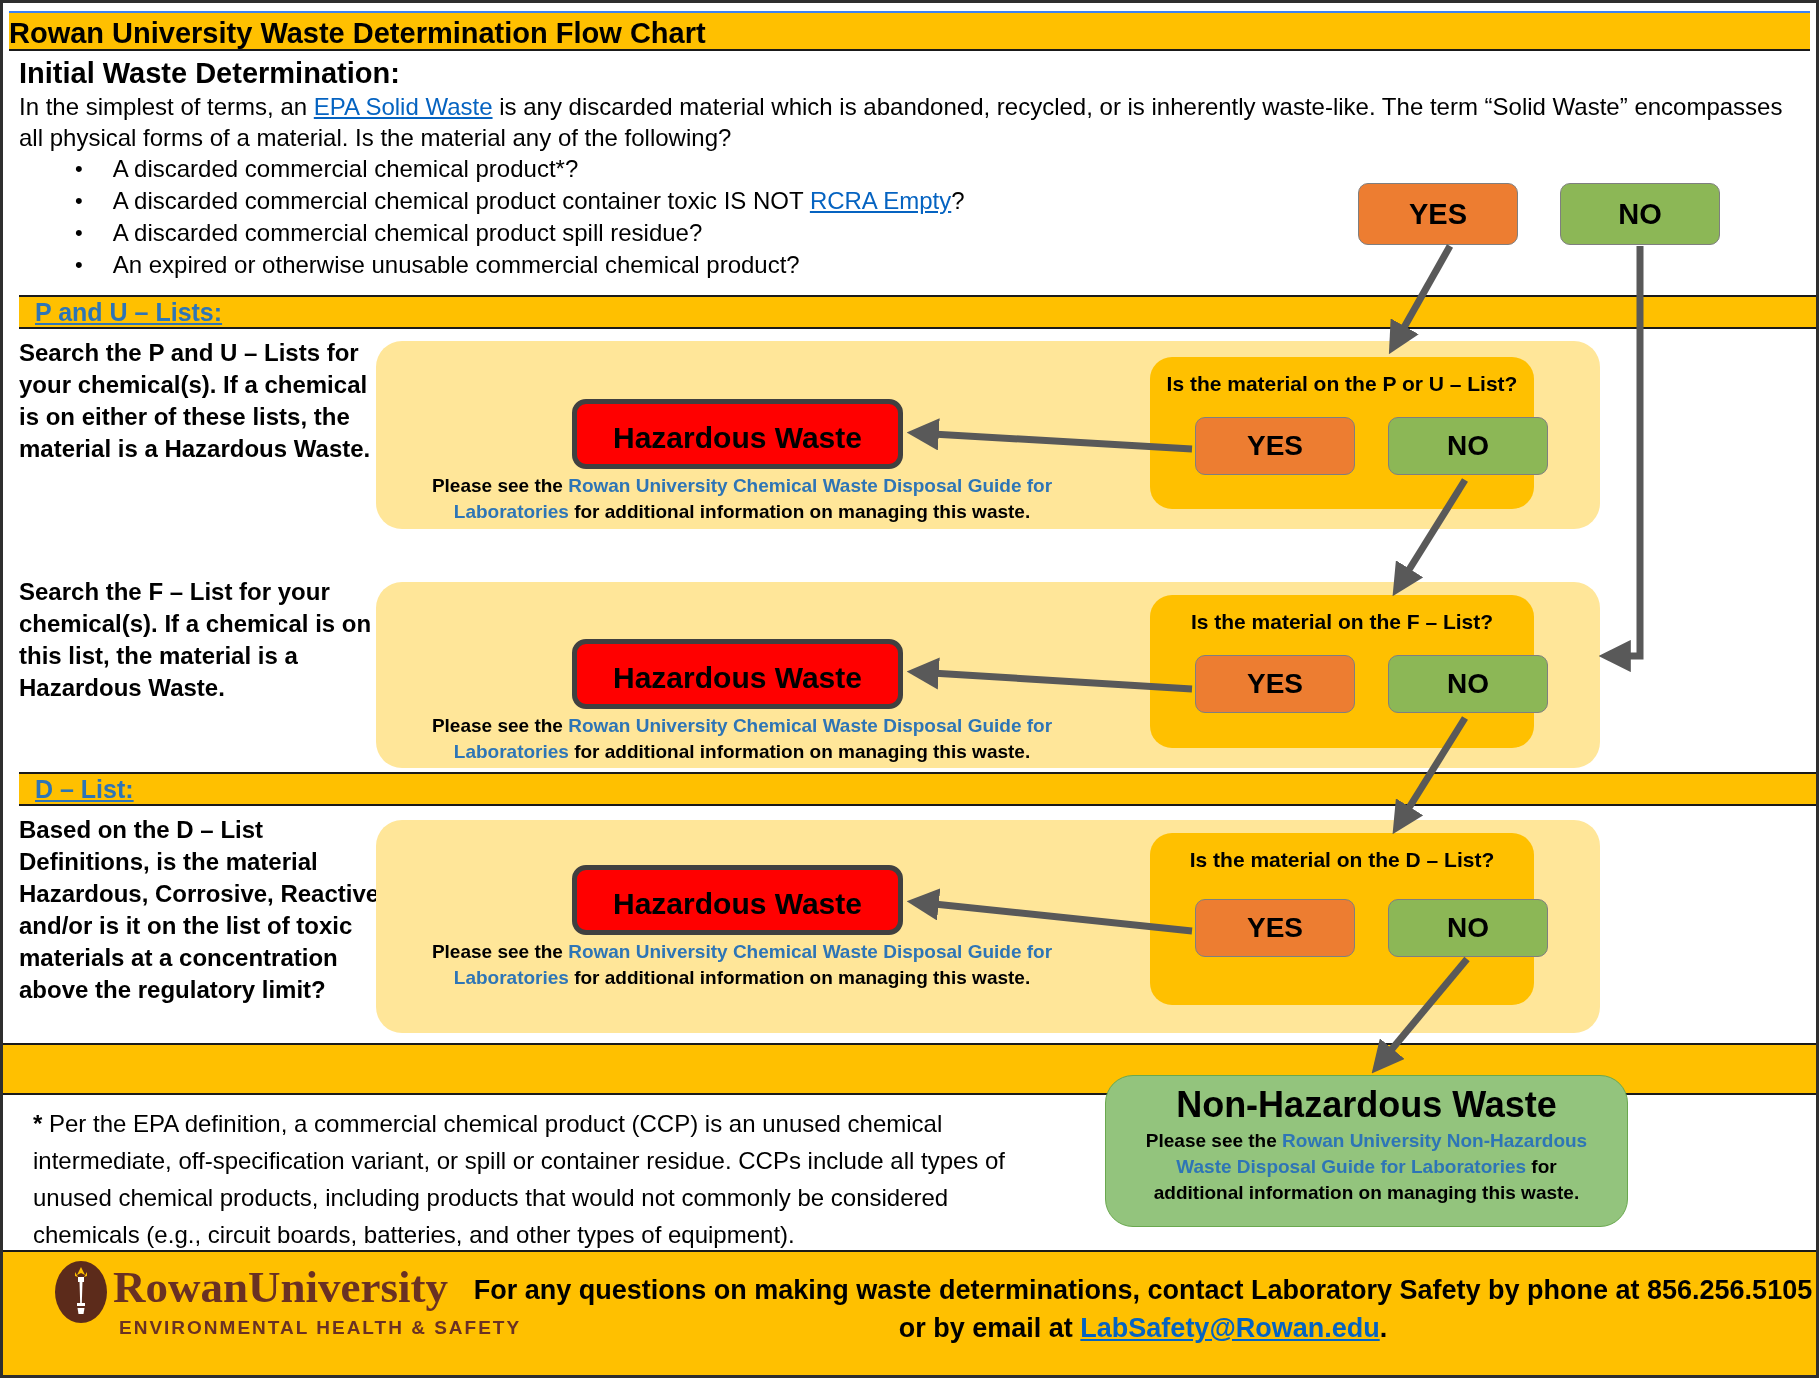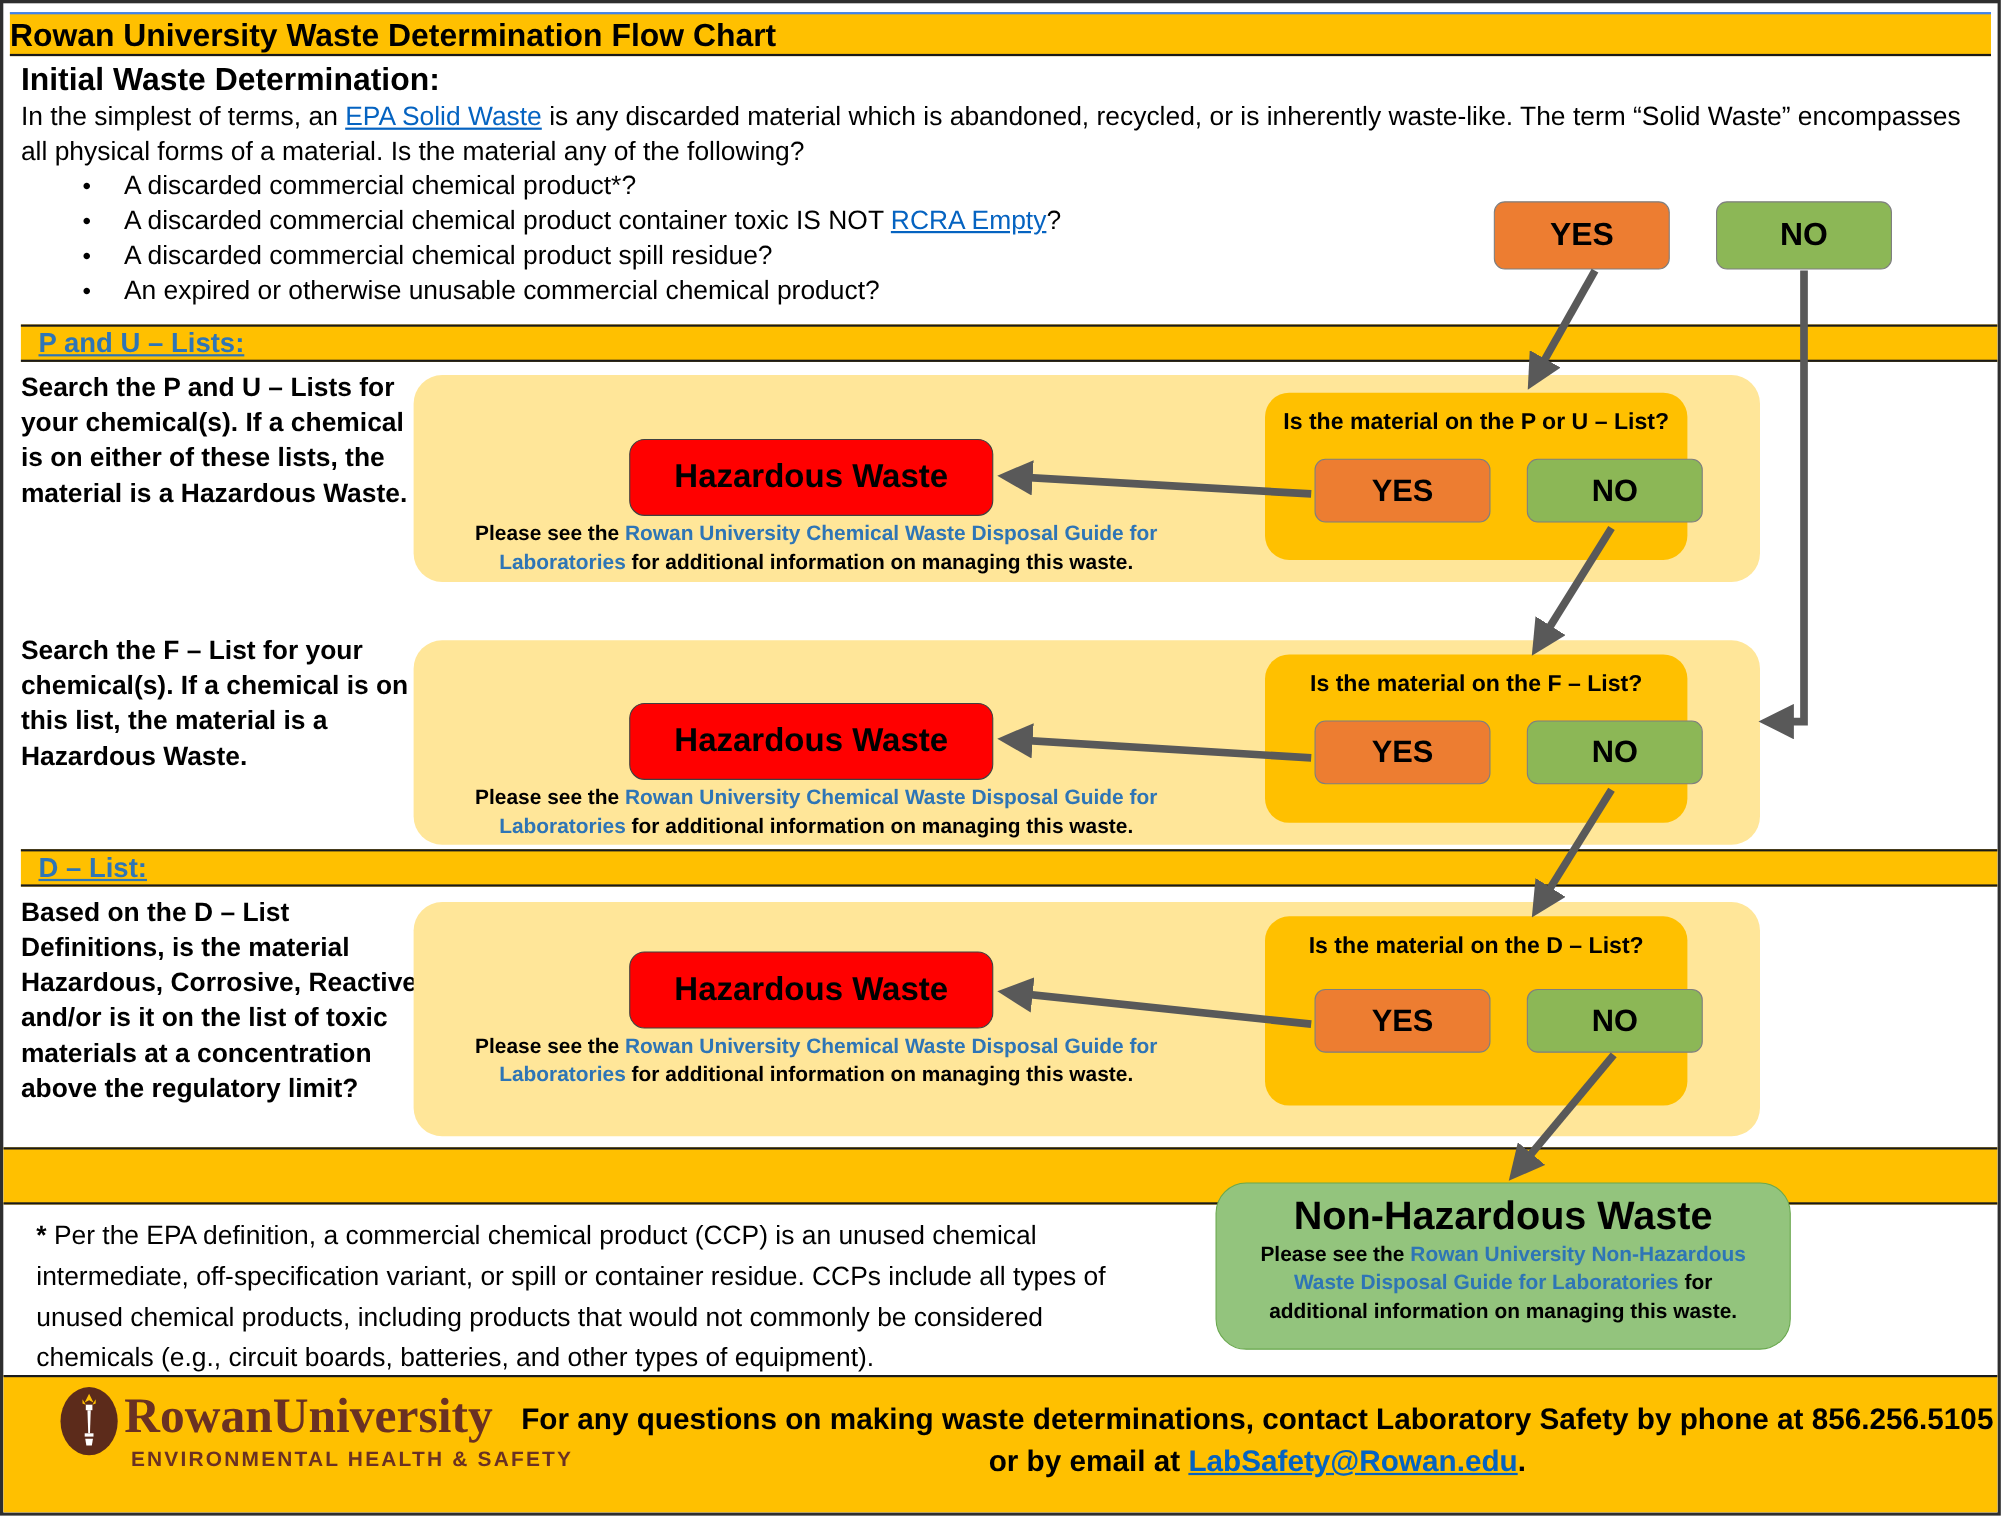--- a/index.html
+++ b/index.html
@@ -30,21 +30,21 @@
   
   .pill{border-radius:10px;border:1px solid #7f7f7f;text-align:center;
         font-weight:bold;box-sizing:border-box;}
   .pill.orange{background:#ED7D31;}
   .pill.green{background:#8CB756;}
   .pill.big{width:160px;height:62px;font-size:29px;line-height:60px;}
   .pill.med{width:160px;height:58px;font-size:28px;line-height:56px;}
 
   .container{background:#FFE699;border-radius:26px;width:1224px;left:373px;}
   .leftText{left:16px;width:372px;font-weight:bold;font-size:24px;line-height:32px;}
-  .redBox{left:569px;width:331px;height:70px;background:#FF0000;border:1px solid #404040;
+  .redBox{left:569px;width:331px;height:70px;background:#FF0000;border:5px solid #404040;
           border-radius:14px;text-align:center;font-weight:bold;font-size:30px;line-height:68px;box-sizing:border-box;}
   .caption{left:409px;width:660px;text-align:center;font-weight:bold;font-size:19px;line-height:26px;}
   .caption .blue, .greenCap .blue{color:#2E75B6;cursor:pointer;}
   .qbox{left:1147px;width:384px;background:#FFC000;border-radius:22px;box-sizing:border-box;
         text-align:center;padding-top:15px;font-weight:bold;font-size:21px;}
 
   
   .footnote{left:30px;top:1102px;width:992px;font-size:24px;line-height:37px;}
   .greenBox{left:1102px;top:1072px;width:523px;height:152px;background:#93C47D;
             border:1px solid #6aa84f;border-radius:28px;box-sizing:border-box;text-align:center;}

